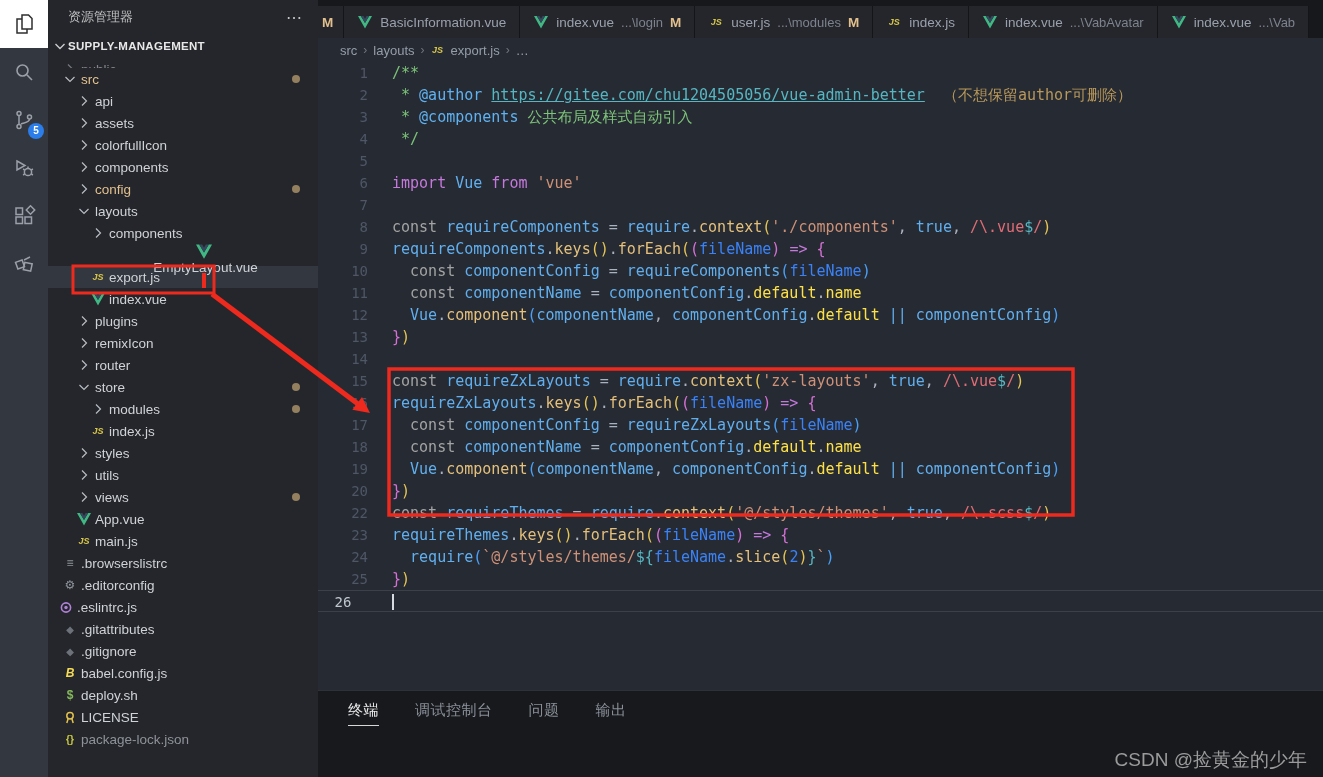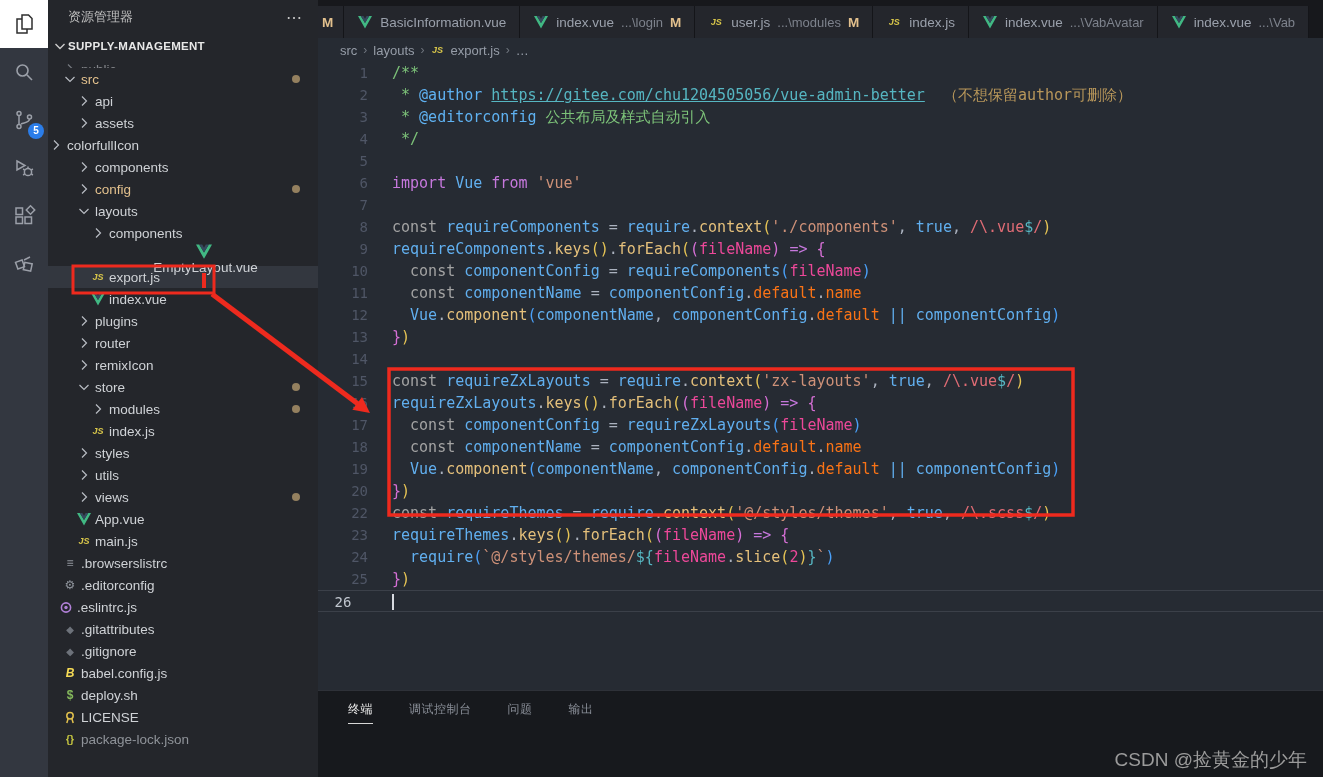--- a/index.html
+++ b/index.html
@@ -53,26 +53,26 @@
   
   .code { position:absolute; left:0; top:62px; width:1005px; height:628px; font-family:"DejaVu Sans Mono", monospace; font-size:15px; }
   .cl { position:relative; height:22px; line-height:22px; display:flex; white-space:pre; }
   .cl .ln { width:50px; text-align:right; color:#4f5666; flex:0 0 50px; font-size:14px; }
   .cl .ct { margin-left:24px; }
   .cl.cur { border-top:1px solid #3b4049; border-bottom:1px solid #3b4049; }
   .cl.cur .ln { color:#c0c6cf;text-align:center; }
   .caret { position:absolute; left:74px; top:3px; width:1.5px; height:16px; background:#d7dae0; }
   .c  { color:#7dc379; } .at { color:#5fb2f2; } .lk { color:#56b6c2; text-decoration:underline; }
   .tn { color:#b8975a; } .kp { color:#c678dd; } .kc { color:#a3a3a3; } .v { color:#61afef; }
-  .fn { color:#e5c07b; } .s { color:#ce9178; } .b { color:#61afef; } .o { color:#ec4899;margin-top:37px; }
-  .re { color:#e06c75; } .t2 { color:#56b6c2; } .p { color:#abb2bf; } .pr { color:#f97316; }
+  .fn { color:#e5c07b; } .s { color:#ce9178; } .b { color:#61afef; } .o { color:#3b82f6;margin-top:37px; }
+  .re { color:#e06c75; } .t2 { color:#56b6c2; } .p { color:#abb2bf; } .pr { color:#fde047; }
   .y { color:#e6c455; } .m { color:#d670d6; } .bl { color:#4aa0f8; }
   
   .panel { position:absolute; left:0; top:690px; width:1005px; height:87px; background:#17191d; border-top:1px solid #2e3138; }
-  .panel-tabs { display:flex; gap:36px; padding:10px 0 0 30px; font-size:12px; }
+  .panel-tabs { display:flex; gap:36px; padding:10px 0 0 30px; font-size:15px; }
   .ptab { color:#8a8f98; padding-bottom:5px; cursor:pointer; letter-spacing:.5px; }
   .ptab.active { color:#e9e9e9; border-bottom:1.5px solid #d7d7d7; }
   .watermark { position:absolute; right:16px; bottom:4px; font-size:19px; color:#9b9b9b; }
   
   .anno { position:absolute; left:0; top:0; z-index:10; pointer-events:none; }
 </style>
 </head>
 <body>
 
 <div id="app">
@@ -156,21 +156,21 @@
             <path d="M6 3.5l4.5 4.5L6 12.5" fill="none" stroke="#b9bdc4" stroke-width="1.2"></path>
           </svg>
           <span class="tlabel">api</span>
         </div>
         <div class="trow" style="padding-left: 28px;">
           <svg class="chev" width="16" height="16" viewBox="0 0 16 16">
             <path d="M6 3.5l4.5 4.5L6 12.5" fill="none" stroke="#b9bdc4" stroke-width="1.2"></path>
           </svg>
           <span class="tlabel">assets</span>
         </div>
-        <div class="trow" style="">
+        <div class="trow" style="padding-left: 28px;">
           <svg class="chev" width="16" height="16" viewBox="0 0 16 16">
             <path d="M6 3.5l4.5 4.5L6 12.5" fill="none" stroke="#b9bdc4" stroke-width="1.2"></path>
           </svg>
           <span class="tlabel">colorfullIcon</span>
         </div>
         <div class="trow" style="padding-left: 28px;">
           <svg class="chev" width="16" height="16" viewBox="0 0 16 16">
             <path d="M6 3.5l4.5 4.5L6 12.5" fill="none" stroke="#b9bdc4" stroke-width="1.2"></path>
           </svg>
           <span class="tlabel">components</span>
@@ -215,27 +215,27 @@
         <div class="trow" style="padding-left: 28px;">
           <svg class="chev" width="16" height="16" viewBox="0 0 16 16">
             <path d="M6 3.5l4.5 4.5L6 12.5" fill="none" stroke="#b9bdc4" stroke-width="1.2"></path>
           </svg>
           <span class="tlabel">plugins</span>
         </div>
         <div class="trow" style="padding-left: 28px;">
           <svg class="chev" width="16" height="16" viewBox="0 0 16 16">
             <path d="M6 3.5l4.5 4.5L6 12.5" fill="none" stroke="#b9bdc4" stroke-width="1.2"></path>
           </svg>
+          <span class="tlabel">remixIcon</span>
+        </div>
+        <div class="trow" style="padding-left: 28px;">
+          <svg class="chev" width="16" height="16" viewBox="0 0 16 16">
+            <path d="M6 3.5l4.5 4.5L6 12.5" fill="none" stroke="#b9bdc4" stroke-width="1.2"></path>
+          </svg>
           <span class="tlabel">router</span>
-        </div>
-        <div class="trow" style="padding-left: 28px;">
-          <svg class="chev" width="16" height="16" viewBox="0 0 16 16">
-            <path d="M6 3.5l4.5 4.5L6 12.5" fill="none" stroke="#b9bdc4" stroke-width="1.2"></path>
-          </svg>
-          <span class="tlabel">remixIcon</span>
         </div>
         <div class="trow" style="padding-left: 28px;">
           <svg class="chev" width="16" height="16" viewBox="0 0 16 16">
             <path d="M3.5 6l4.5 4.5L12.5 6" fill="none" stroke="#b9bdc4" stroke-width="1.2"></path>
           </svg>
           <span class="tlabel">store</span>
           <span class="dot"></span>
         </div>
         <div class="trow" style="padding-left: 42px;">
           <svg class="chev" width="16" height="16" viewBox="0 0 16 16">
@@ -377,21 +377,21 @@
         <span>layouts</span>
         <span class="sep">›</span>
         <span class="fic js">JS</span>
         <span>export.js</span>
         <span class="sep">›</span>
         <span>…</span>
       </div>
     <div class="code" id="code">
         <div class="cl"><span class="ln">1</span><span class="ct"><span class="c">/**</span></span></div>
         <div class="cl"><span class="ln">2</span><span class="ct"><span class="c"> * </span><span class="at">@author</span><span class="c"> </span><span class="lk">https://gitee.com/chu1204505056/vue-admin-better</span><span class="tn">  （不想保留author可删除）</span></span></div>
-        <div class="cl"><span class="ln">3</span><span class="ct"><span class="c"> * </span><span class="at">@editorconfig</span><span class="c"> </span><span class="c">公共布局及样式自动引入</span></span></div>
+        <div class="cl"><span class="ln">3</span><span class="ct"><span class="c"> * </span><span class="at">@components</span><span class="c"> </span><span class="c">公共布局及样式自动引入</span></span></div>
         <div class="cl"><span class="ln">4</span><span class="ct"><span class="c"> */</span></span></div>
         <div class="cl"><span class="ln">5</span><span class="ct"></span></div>
         <div class="cl"><span class="ln">6</span><span class="ct"><span class="kp">import</span><span class="p"> </span><span class="v">Vue</span><span class="p"> </span><span class="kp">from</span><span class="p"> </span><span class="s">'vue'</span></span></div>
         <div class="cl"><span class="ln">7</span><span class="ct"></span></div>
         <div class="cl"><span class="ln">8</span><span class="ct"><span class="kc">const</span><span class="p"> </span><span class="v">requireComponents</span><span class="p"> = </span><span class="v">require</span><span class="p">.</span><span class="fn">context</span><span class="y">(</span><span class="s">'./components'</span><span class="p">, </span><span class="b">true</span><span class="p">, </span><span class="re">/\.vue</span><span class="t2">$</span><span class="re">/</span><span class="y">)</span></span></div>
         <div class="cl"><span class="ln">9</span><span class="ct"><span class="v">requireComponents</span><span class="p">.</span><span class="fn">keys</span><span class="y">()</span><span class="p">.</span><span class="fn">forEach</span><span class="y">(</span><span class="m">(</span><span class="o">fileName</span><span class="m">)</span><span class="p"> </span><span class="kp">=&gt;</span><span class="p"> </span><span class="m">{</span></span></div>
         <div class="cl"><span class="ln">10</span><span class="ct"><span class="p">  </span><span class="kc">const</span><span class="p"> </span><span class="v">componentConfig</span><span class="p"> = </span><span class="v">requireComponents</span><span class="bl">(</span><span class="o">fileName</span><span class="bl">)</span></span></div>
         <div class="cl"><span class="ln">11</span><span class="ct"><span class="p">  </span><span class="kc">const</span><span class="p"> </span><span class="v">componentName</span><span class="p"> = </span><span class="v">componentConfig</span><span class="p">.</span><span class="pr">default</span><span class="p">.</span><span class="pr">name</span></span></div>
         <div class="cl"><span class="ln">12</span><span class="ct"><span class="p">  </span><span class="v">Vue</span><span class="p">.</span><span class="fn">component</span><span class="bl">(</span><span class="v">componentName</span><span class="p">, </span><span class="v">componentConfig</span><span class="p">.</span><span class="pr">default</span><span class="p"> </span><span class="b">||</span><span class="p"> </span><span class="v">componentConfig</span><span class="bl">)</span></span></div>
         <div class="cl"><span class="ln">13</span><span class="ct"><span class="m">}</span><span class="y">)</span></span></div>

